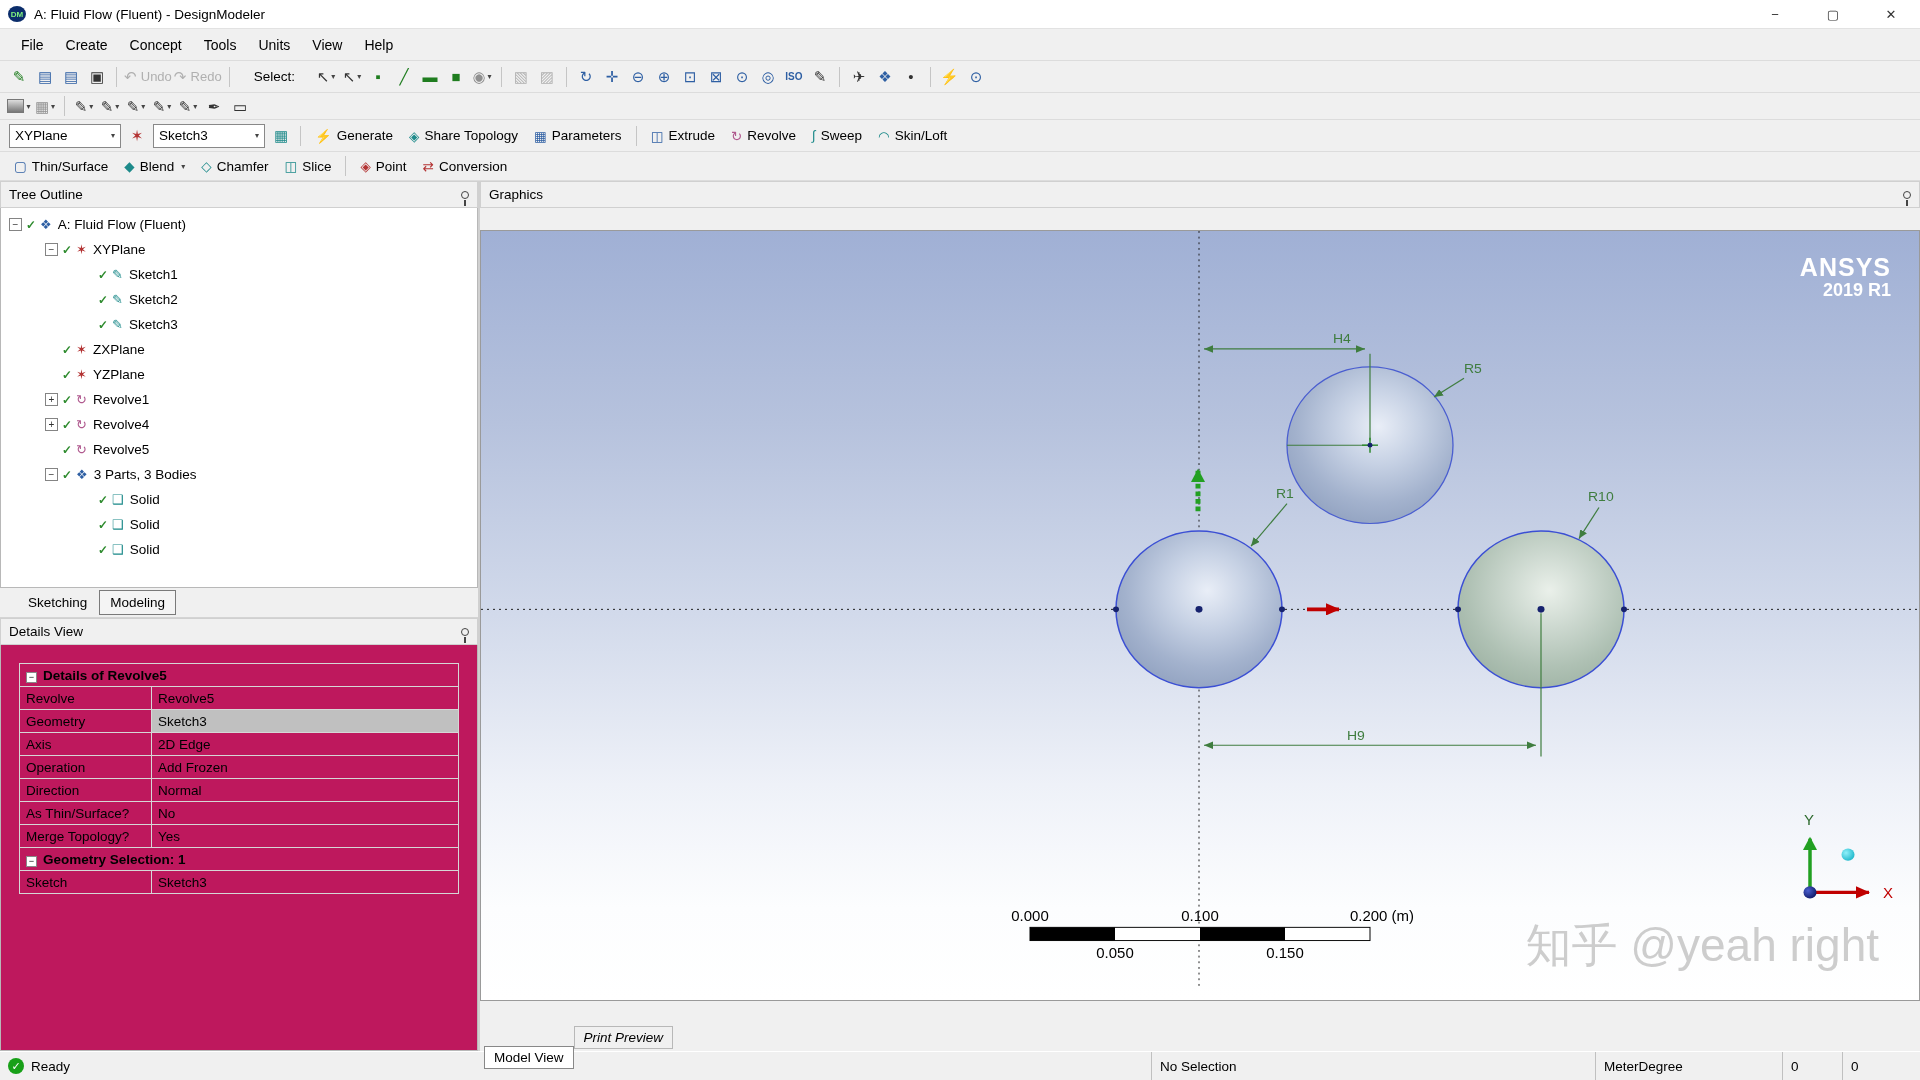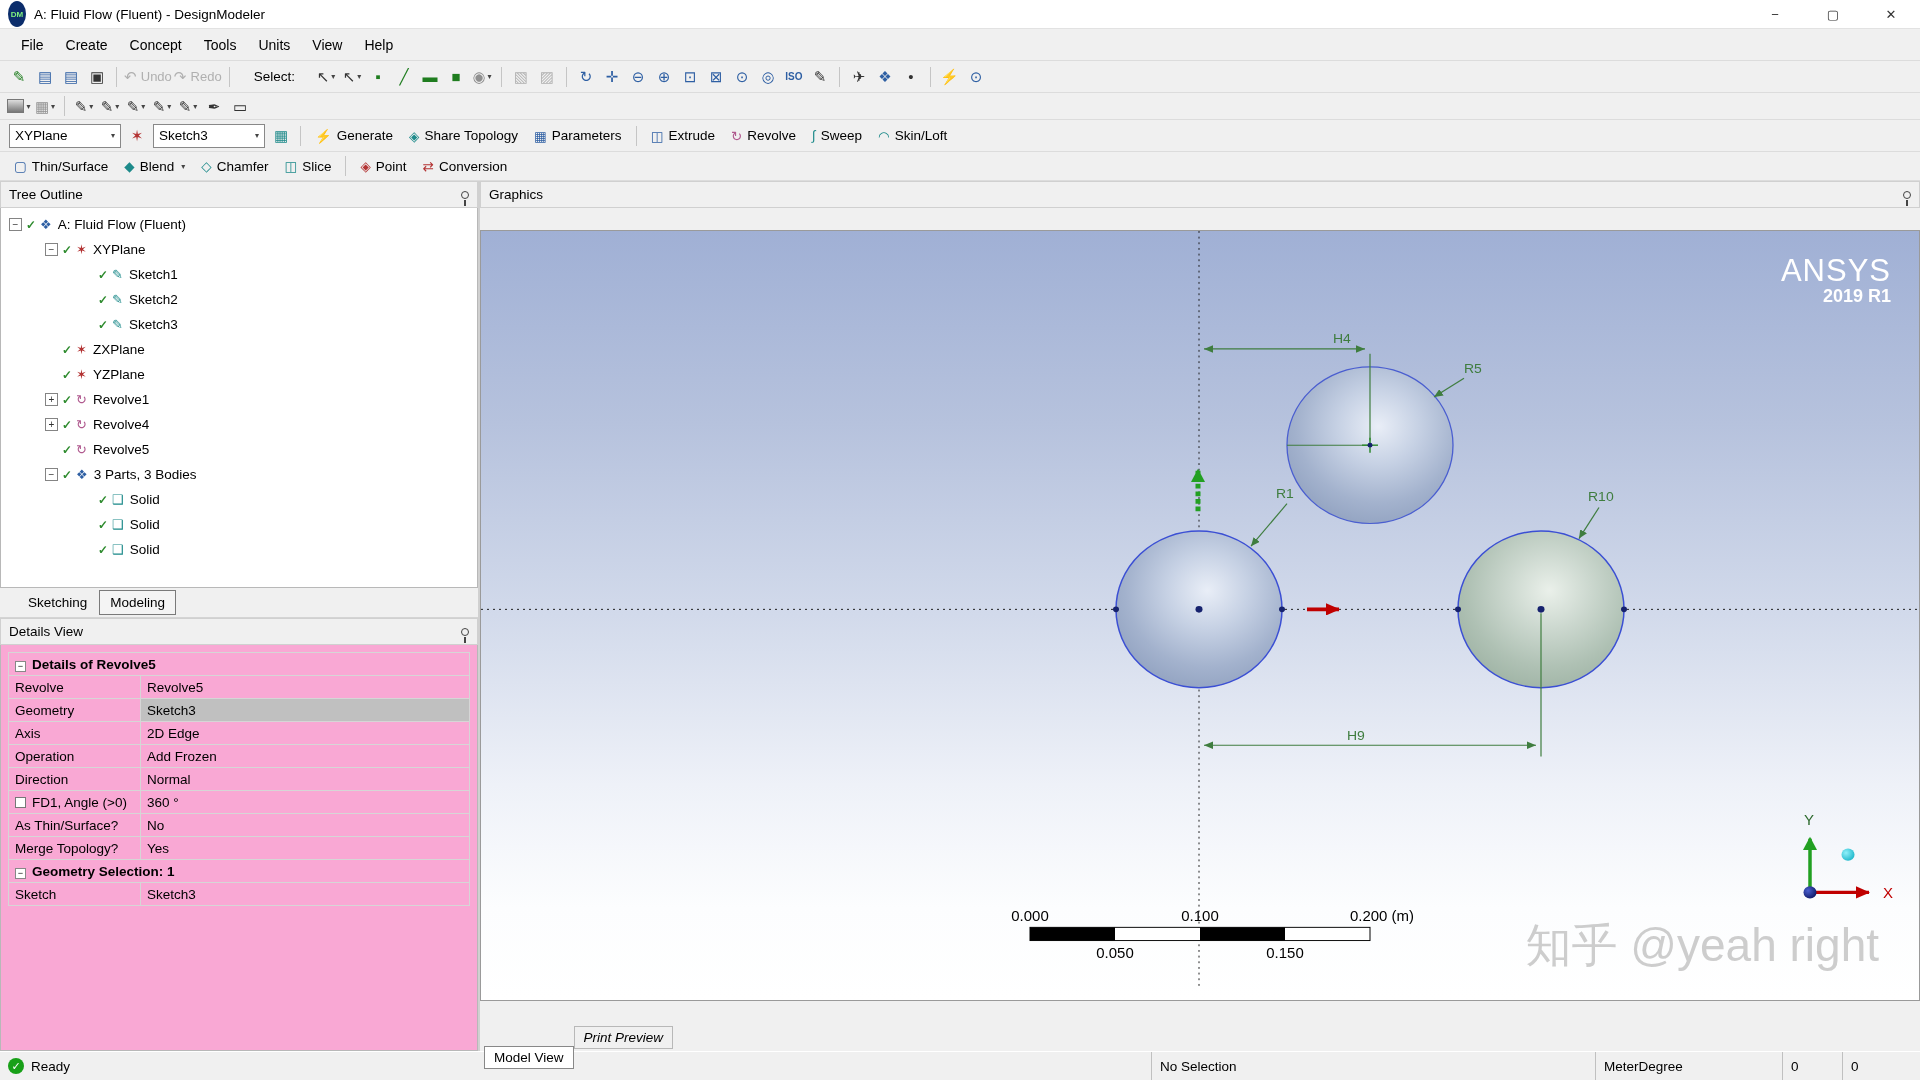--- a/index.html
+++ b/index.html
@@ -1,21 +1,21 @@
 <!DOCTYPE html>
 <html><head>
 <meta charset="utf-8">
 <style>
   * { margin:0; padding:0; box-sizing:border-box; }
   html,body { width:1920px; height:1080px; overflow:hidden; }
   body { font-family:"Liberation Sans",sans-serif; font-size:13.5px; color:#000; background:#f0f0f0; position:relative; }
 
   
   .titlebar { height:29px; background:#fff; display:flex; align-items:center; padding-left:8px; gap:8px; border-bottom:1px solid #e2e2e2; }
-  .app-ico { width:18px; height:26px; border-radius:50%; background:#0b2d6b; color:#7ef07e; font-size:8px; font-weight:bold; display:flex; align-items:center; justify-content:center; flex:none; }
+  .app-ico { width:18px; height:16px; border-radius:50%; background:#0b2d6b; color:#7ef07e; font-size:8px; font-weight:bold; display:flex; align-items:center; justify-content:center; flex:none; }
   .win-controls { margin-left:auto; display:flex; height:100%; }
   .win-btn { width:58px; display:flex; align-items:center; justify-content:center; font-size:13px; color:#333; }
 
   
   .menubar { height:32px; background:#f0f0f0; display:flex; align-items:center; padding-left:10px; border-bottom:1px solid #dcdcdc; }
   .menu-item { padding:5px 11px; font-size:14px; }
   .toolbar { display:flex; align-items:center; background:#f0f0f0; border-bottom:1px solid #dcdcdc; padding-left:6px; }
   .tb-main { height:32px; } .tb-style { height:27px; } .tb-feature { height:32px; } .tb-mod { height:29px; }
   .tbtn { height:24px; min-width:24px; display:flex; align-items:center; justify-content:center; margin:0 1px; font-size:15px; color:#333; }
   .tbtn .g { line-height:1; }
@@ -44,40 +44,40 @@
   .d0 { padding-left:8px; } .d1 { padding-left:44px; } .d2 { padding-left:80px; }
   .expander { width:13px; height:13px; border:1px solid #848484; background:#fff; font-size:10px; line-height:11px; text-align:center; margin-right:4px; color:#333; flex:none; }
   .exp-spacer { width:17px; flex:none; }
   .tree-check { color:#2e8b2e; font-size:12px; font-weight:bold; margin-right:4px; }
   .tree-ico { font-size:13px; margin-right:6px; }
 
   .tree-tabs { height:30px; display:flex; align-items:center; padding-left:18px; background:#f0f0f0; border-bottom:1px solid #d4d4d4; flex:none; }
   .ttab { padding:4px 10px; margin-right:2px; }
   .ttab.active { border:1px solid #7a7a7a; background:#f4f4f4; }
 
-  .details-content { flex:1; background:#f9a8d4; border:1px solid #b8b8b8; border-top:none; padding:7px; }
+  .details-content { flex:1; background:#be185d; border:1px solid #b8b8b8; border-top:none; padding:18px; }
   .dt-table { width:100%; border-collapse:collapse; border:1px solid #a8a8a8; }
   .dt-table td { border:1px solid #d6d6d6; height:23px; padding:1px 6px; }
   .dt-label { width:132px; }
   .dt-hdr td { font-weight:bold; }
   .hdr-collapse { display:inline-block; width:11px; height:11px; border:1px solid #888; font-size:9px; line-height:9px; text-align:center; margin-right:6px; background:#fff; font-weight:normal; }
   .sel { background:#c0c0c0; }
   .cb { display:inline-block; width:11px; height:11px; border:1px solid #777; background:#fff; margin-right:6px; vertical-align:middle; }
 
   .splitter { width:2px; background:#d0d0d0; }
 
   .graphics-panel { flex:1; display:flex; flex-direction:column; background:#f0f0f0;gap:22px; }
   .canvas { position:relative; flex:1; border:1px solid #9a9a9a;
     background:linear-gradient(180deg,#a0b0d5 0%,#b6c2dd 25%,#d2daeb 50%,#eef1f8 72%,#fcfdfe 88%,#fff 100%); overflow:hidden; }
   .canvas svg { position:absolute; inset:0; width:100%; height:100%; }
   .canvas svg text { font-family:"Liberation Sans",sans-serif; }
   .dim-txt { font-size:14px; fill:#3f7d3f; }
   .ruler-txt { font-size:15px; fill:#000; }
   .ansys-logo { position:absolute; top:24px; right:28px; text-align:right; color:#fff; }
-  .ansys-logo .a1 { font-size:31px; font-weight:normal; letter-spacing:1px; line-height:1; }
+  .ansys-logo .a1 { font-size:25px; font-weight:bold; letter-spacing:1px; line-height:1; }
   .ansys-logo .a2 { font-size:18px; font-weight:bold; }
   .watermark { position:absolute; bottom:23px; right:40px; font-size:46px; color:#c9c9c9; opacity:.92; white-space:nowrap; }
 
   .view-tabs { height:28px; display:flex; align-items:center; padding-left:4px; background:#f0f0f0; }
   .vtab { padding:3px 9px; border:1px solid transparent; }
   .vtab.active { background:#fff; border:1px solid #888;margin-top:40px; }
   .vtab.inactive { border:1px solid #b8b8b8;font-style:italic; }
 
   
   .statusbar { height:29px; background:#f0f0f0; border-top:1px solid #fff; display:flex; align-items:stretch; }
@@ -445,24 +445,20 @@
           <td class="dt-label">Axis</td>
           <td>2D Edge</td>
         </tr>
         <tr>
           <td class="dt-label">Operation</td>
           <td>Add Frozen</td>
         </tr>
         <tr>
           <td class="dt-label">Direction</td>
           <td>Normal</td>
-        </tr>
-        <tr>
-          <td class="dt-label"><span class="cb"></span><span>FD1, Angle (&gt;0)</span></td>
-          <td>360 °</td>
         </tr>
         <tr>
           <td class="dt-label">As Thin/Surface?</td>
           <td>No</td>
         </tr>
         <tr>
           <td class="dt-label">Merge Topology?</td>
           <td>Yes</td>
         </tr>
         <tr class="dt-hdr">

